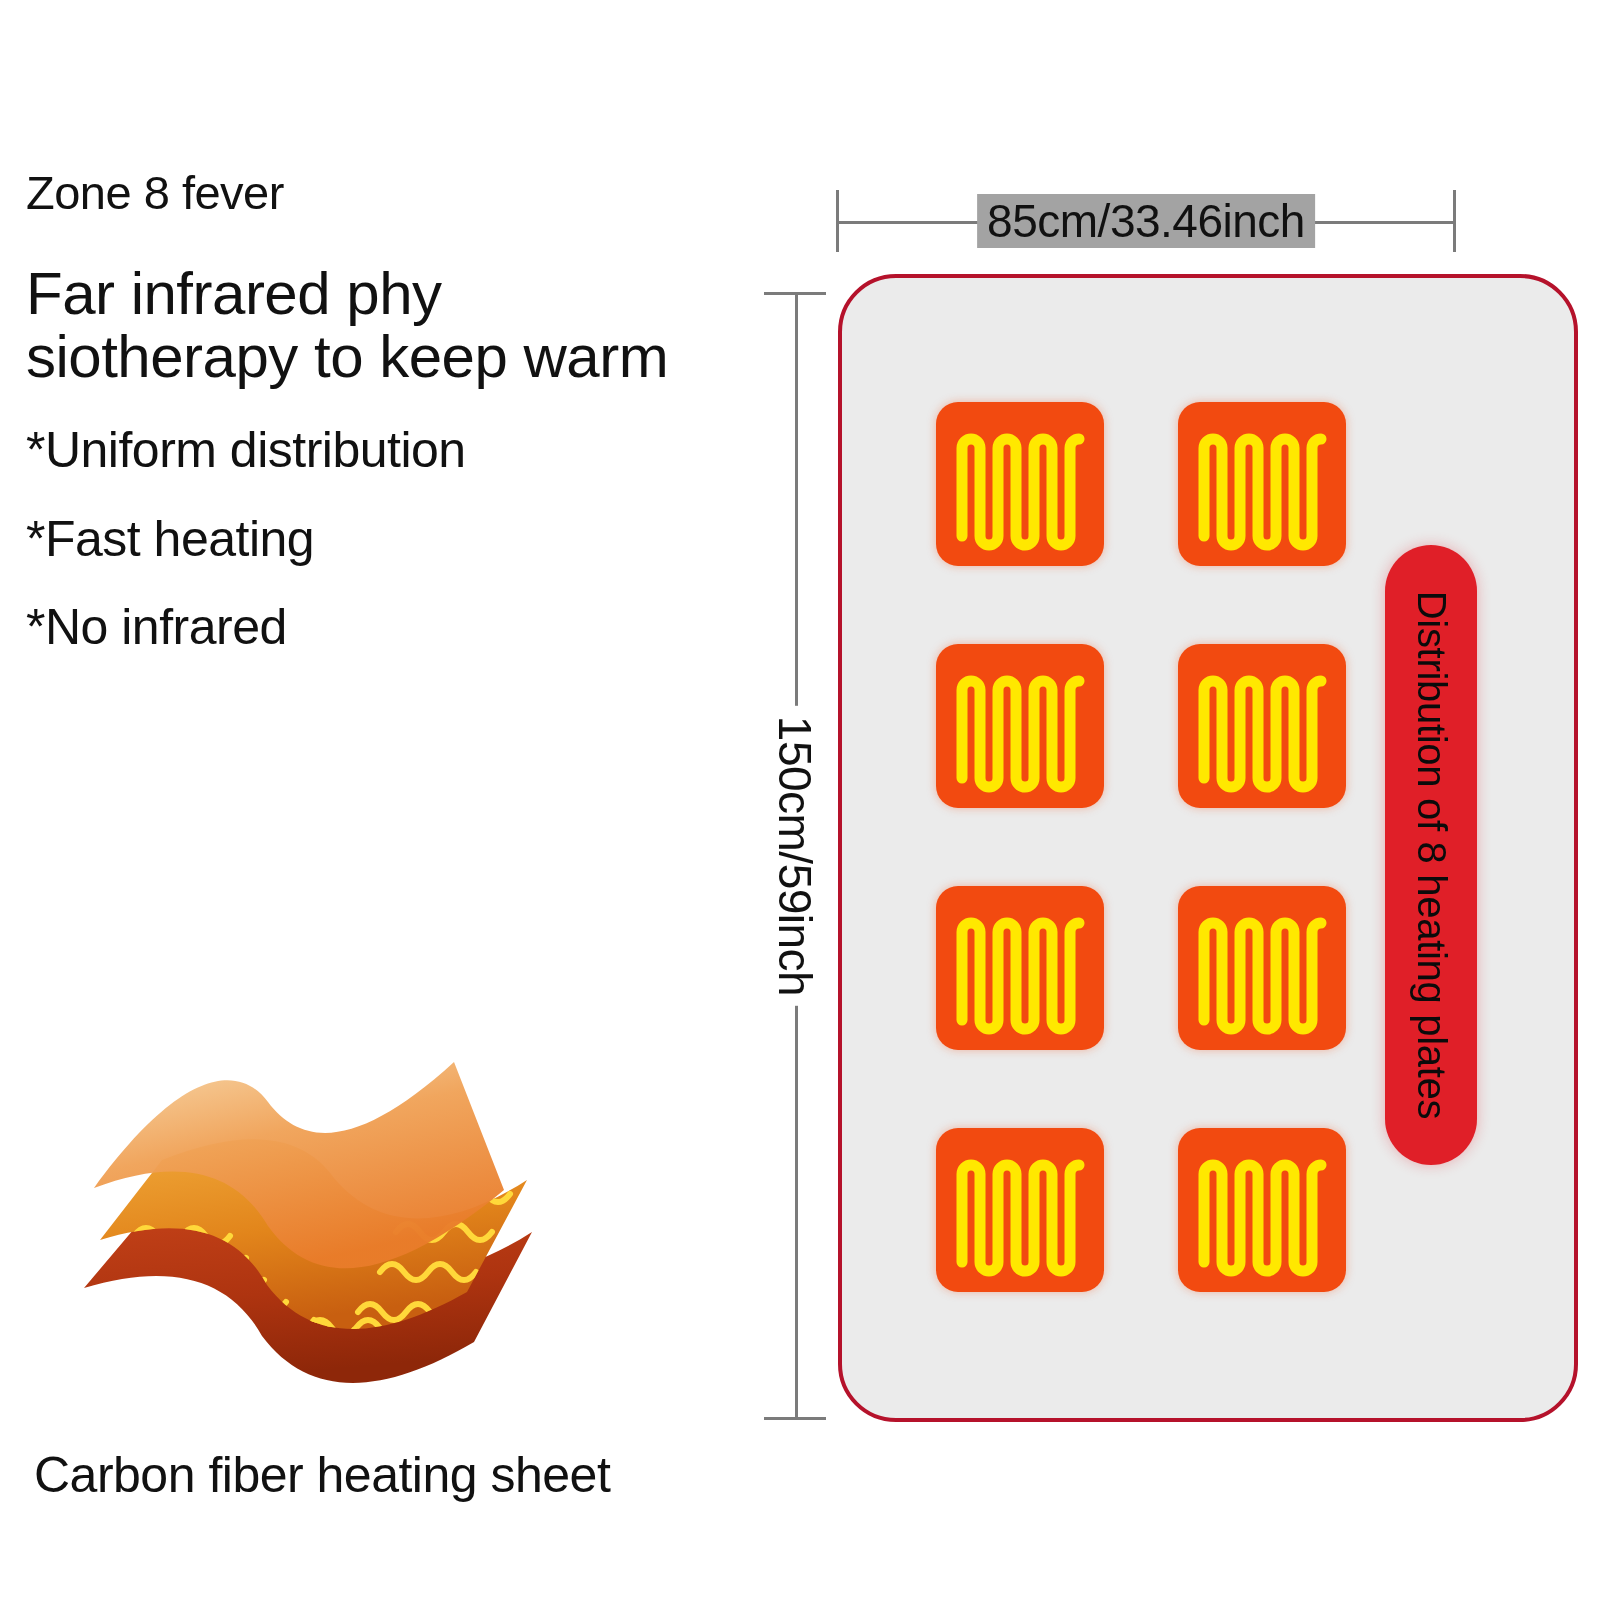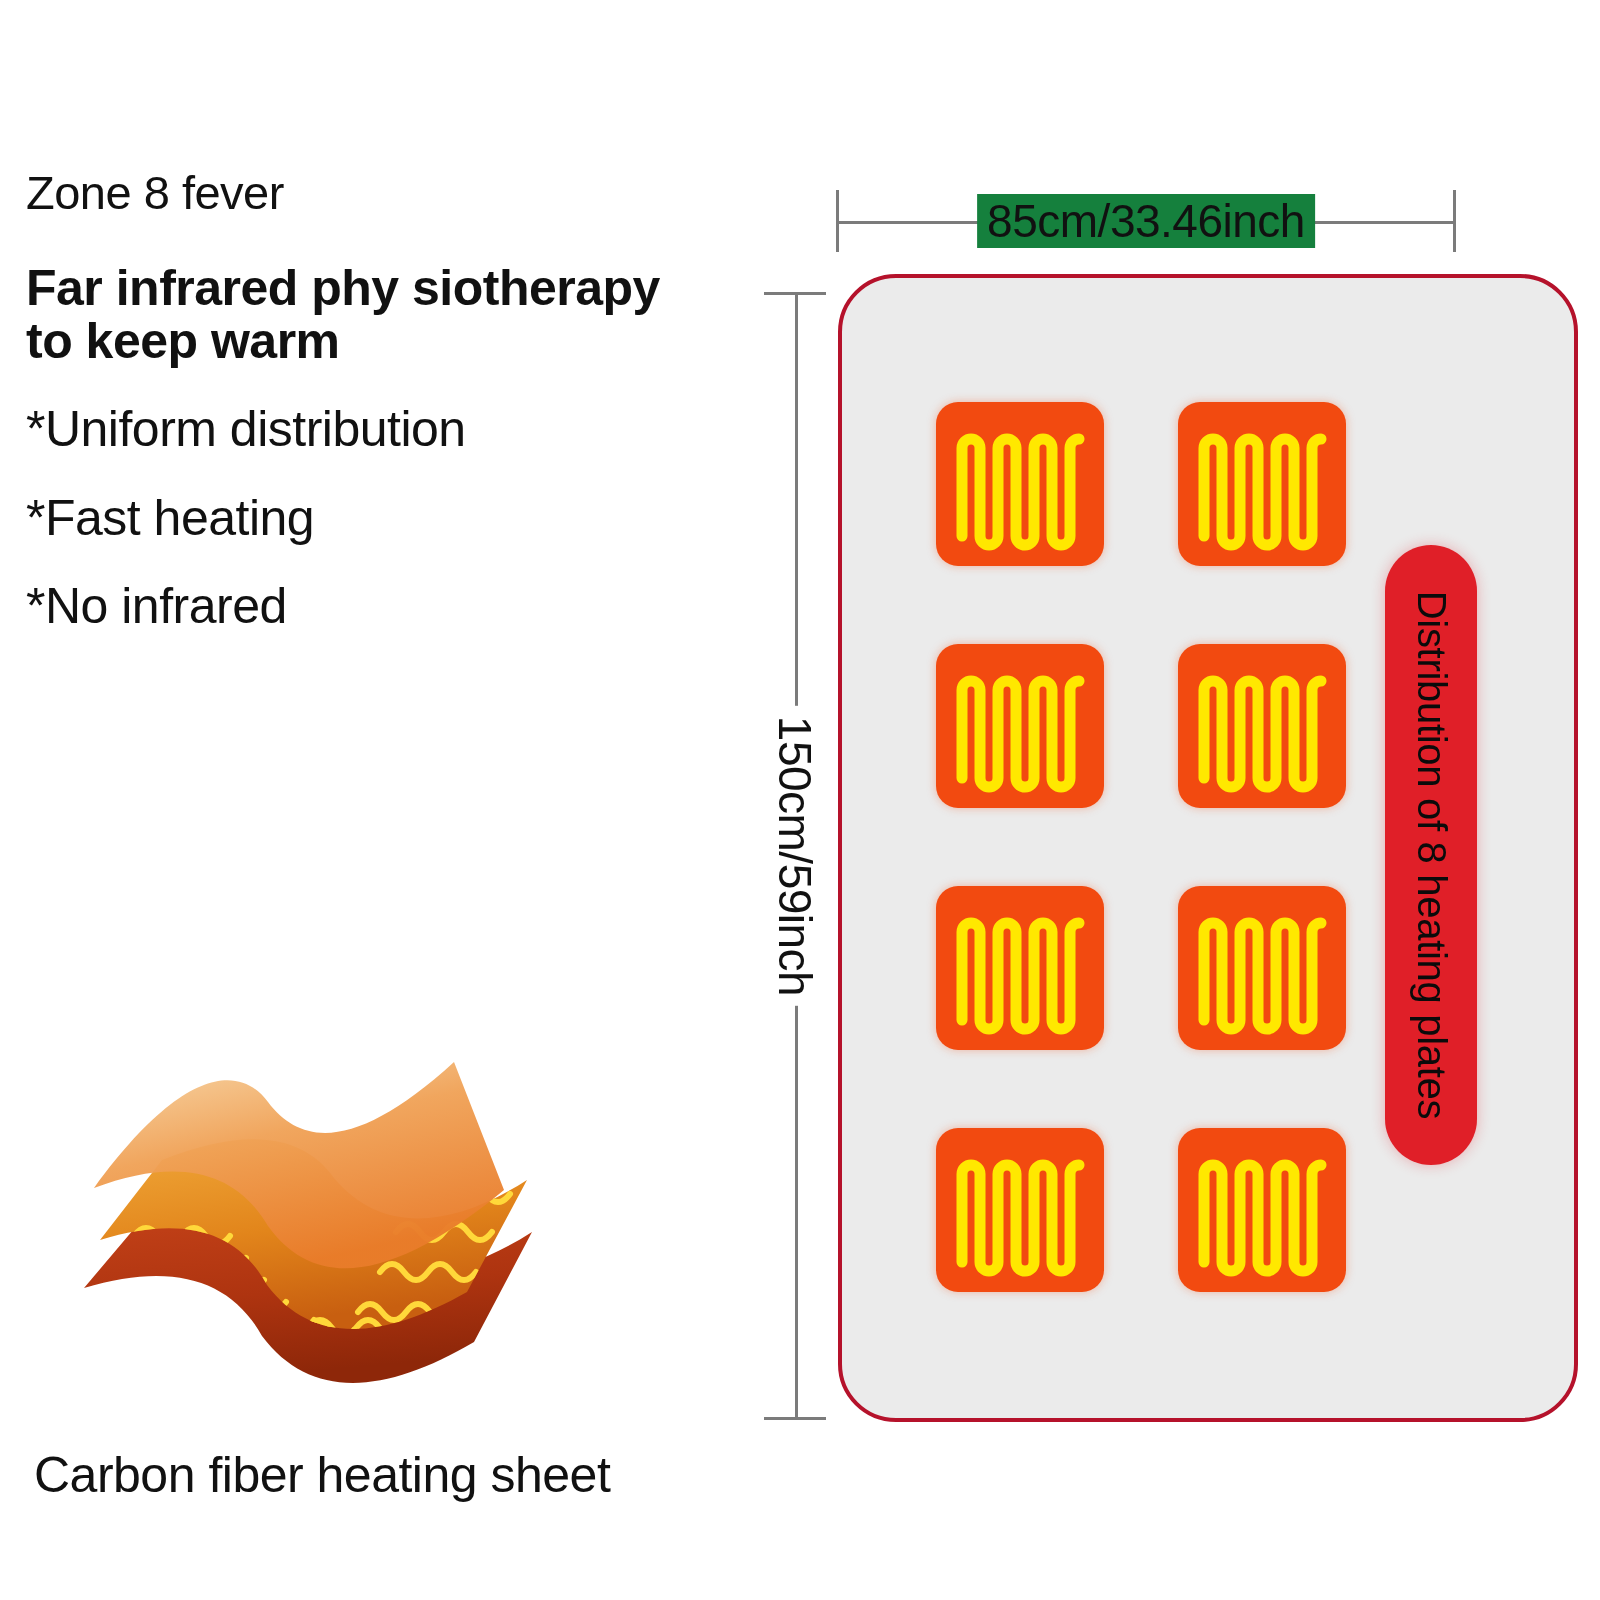--- a/index.html
+++ b/index.html
@@ -25,21 +25,21 @@
   }
   .feature-line {
     color: #111111;
     font-family: "Liberation Sans", sans-serif;
     font-weight: 400;
     letter-spacing: -0.5px;
     line-height: 1.05;
     margin: 0 0 0 0;
   }
   .feature-line.heading   { font-size: 47px; margin-bottom: 45px; }
-  .feature-line.para      { font-size: 50px; margin-bottom: 36px; max-width: 660px; font-weight: bold; }
+  .feature-line.para      { font-size: 60px; margin-bottom: 36px; max-width: 660px; }
   .feature-line.bullet    { font-size: 50px; margin-bottom: 36px; max-width: 680px; }
 
   
   #carbon-fiber-illustration {
     position: absolute;
     left: 62px;
     top: 1040px;
     width: 500px;
     height: 370px;
   }
@@ -86,21 +86,21 @@
     height: 62px;
     background: #7b7b7b;
   }
   #width-dimension .dim-tick.left  { left: 0; }
   #width-dimension .dim-tick.right { right: 0; }
   #width-dimension .dim-label {
     position: absolute;
     left: 50%;
     top: 50%;
     transform: translate(-50%, -50%);
-    background: #15803d;
+    background: #a3a3a3;
     padding: 0 10px;
     font-size: 46px;
     letter-spacing: -0.5px;
     white-space: nowrap;
     color: #111111;
   }
 
   
   #height-dimension {
     position: absolute;

